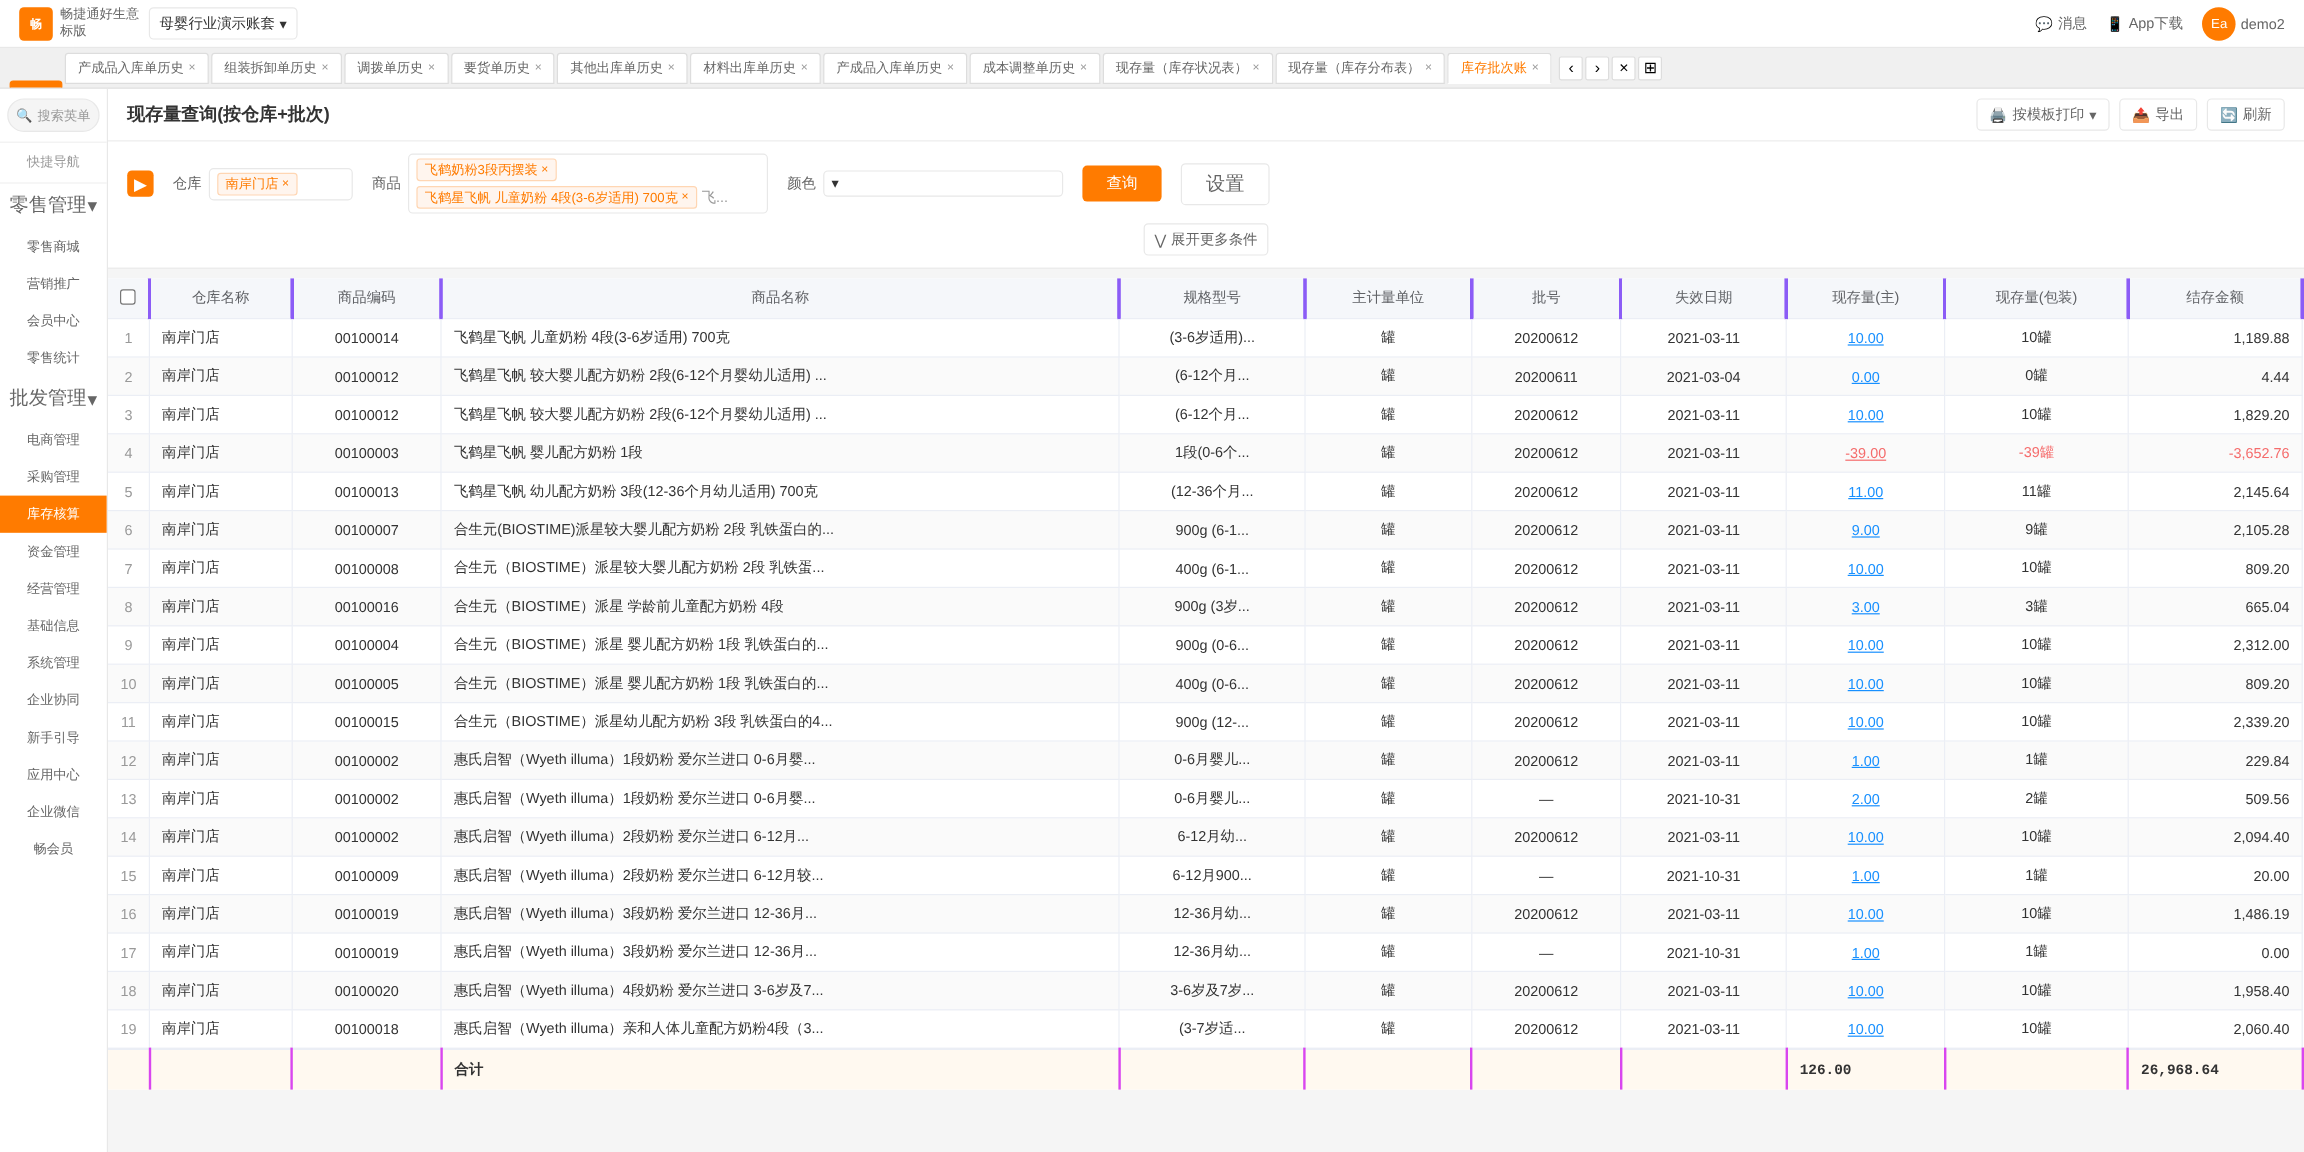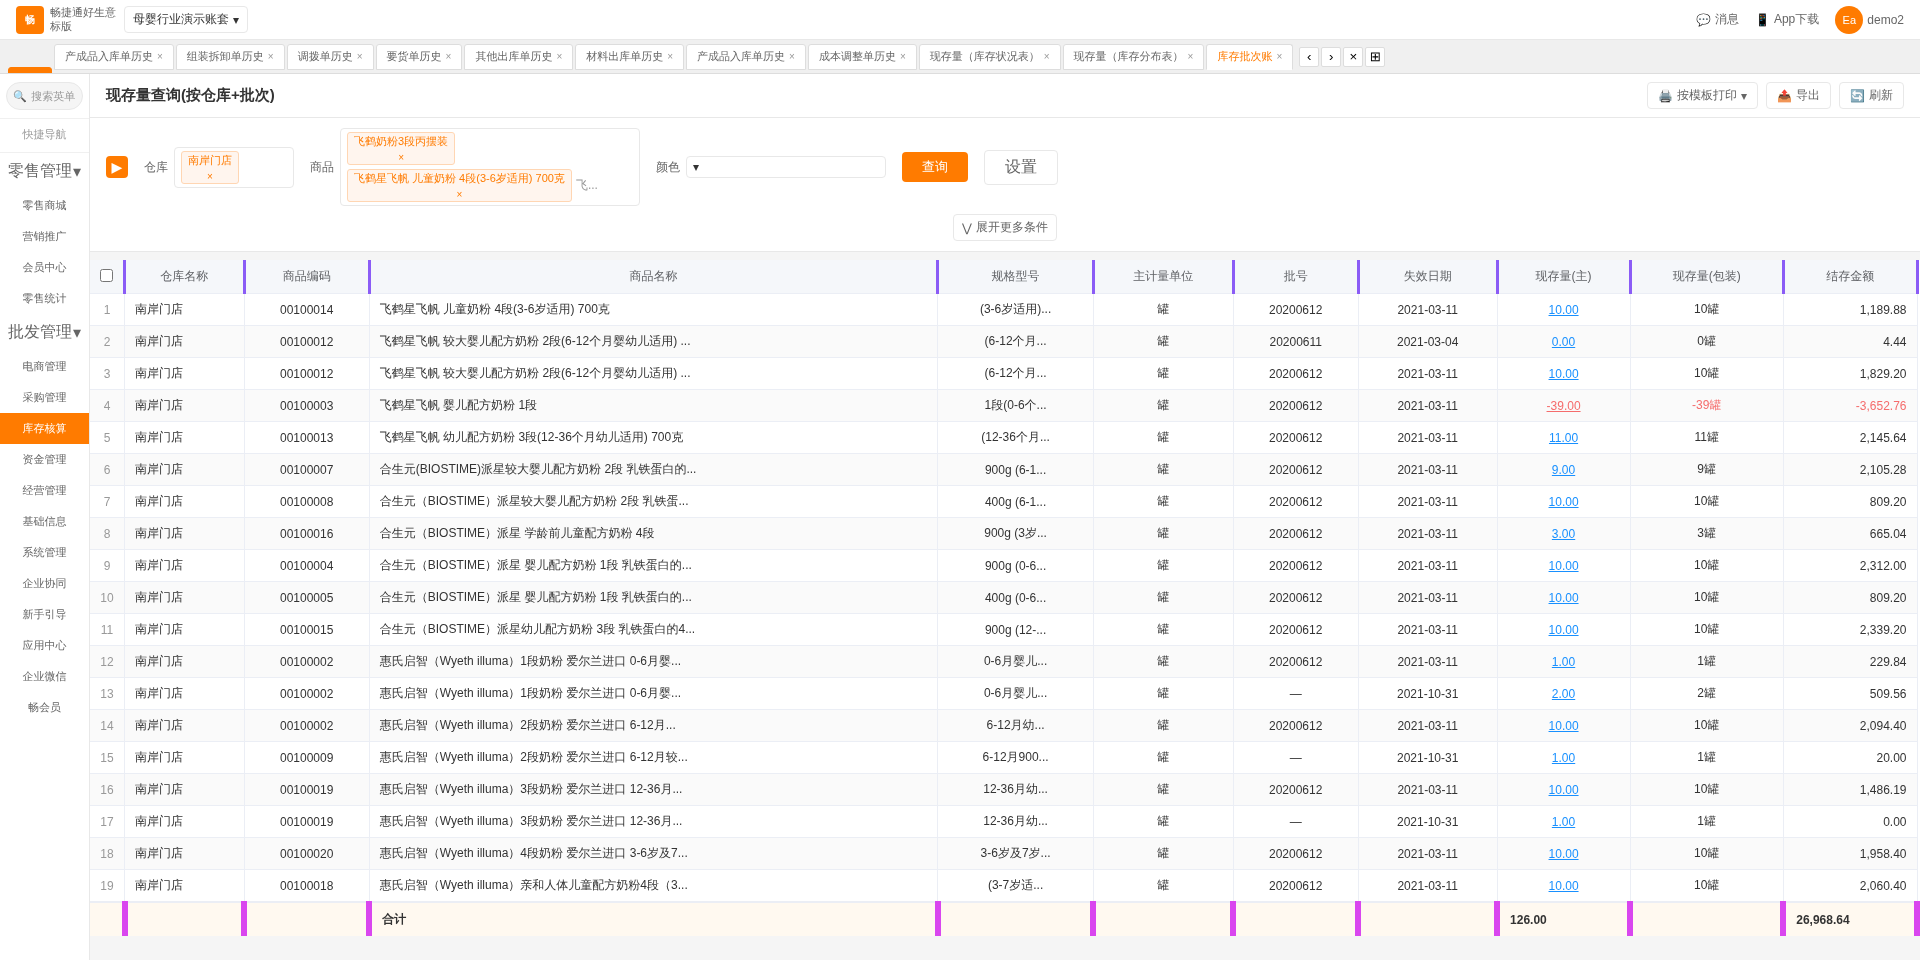--- a/index.html
+++ b/index.html
@@ -48,38 +48,38 @@
     .btn-print { display: flex; align-items: center; gap: 4px; padding: 4px 10px; border: 1px solid #e8e8e8; border-radius: 4px; cursor: pointer; font-size: 12px; color: #666; background: #fff; }
     .btn-export { display: flex; align-items: center; gap: 4px; padding: 4px 10px; border: 1px solid #e8e8e8; border-radius: 4px; cursor: pointer; font-size: 12px; color: #666; background: #fff; }
     .btn-refresh { display: flex; align-items: center; gap: 4px; padding: 4px 10px; border: 1px solid #e8e8e8; border-radius: 4px; cursor: pointer; font-size: 12px; color: #666; background: #fff; }
 
     
     .filter-area { background: #fff; padding: 10px 16px; border-bottom: 1px solid #e8e8e8; }
     .filter-row { display: flex; align-items: center; gap: 16px; flex-wrap: wrap; }
     .filter-group { display: flex; align-items: center; gap: 6px; }
     .filter-label { font-size: 12px; color: #666; white-space: nowrap; }
     .filter-tag-container { display: flex; align-items: center; gap: 4px; flex-wrap: wrap; border: 1px solid #e8e8e8; border-radius: 4px; padding: 3px 6px; min-width: 120px; max-width: 300px; }
-    .filter-tag { display: flex; align-items: center; gap: 3px; background: #fff5ee; border: 1px solid #ffd6b3; border-radius: 3px; padding: 1px 6px; font-size: 11px; color: #ff7b00; flex-direction: column; }
+    .filter-tag { display: flex; align-items: center; gap: 3px; background: #fff5ee; border: 1px solid #ffd6b3; border-radius: 3px; padding: 1px 6px; font-size: 11px; color: #ff7b00; }
     .filter-tag-close { cursor: pointer; color: #ff7b00; font-size: 10px; }
     .filter-more { color: #999; cursor: pointer; font-size: 12px; }
     .filter-expand { display: flex; align-items: center; gap: 4px; color: #666; cursor: pointer; font-size: 12px; padding: 4px 8px; border: 1px solid #e8e8e8; border-radius: 4px; }
     .btn-query { padding: 6px 20px; background: #ff7b00; color: #fff; border: none; border-radius: 4px; cursor: pointer; font-size: 13px; }
     .btn-settings { padding: 6px 20px; background: #fff; color: #666; border: 1px solid #e8e8e8; border-radius: 4px; cursor: pointer; font-size: 16px; }
 
     
     .table-container { flex: 1; overflow: auto; padding: 8px 0; }
     .data-table { width: 100%; border-collapse: collapse; background: #fff; }
     .data-table thead th { background: #f5f7fa; color: #606266; font-weight: 500; padding: 8px 10px; text-align: center; border-bottom: 1px solid #ebeef5; border-right: 3px solid #8b5cf6; font-size: 12px; white-space: nowrap; position: sticky; top: 0; z-index: 10; }
     .data-table tbody td { padding: 7px 10px; text-align: center; border-bottom: 1px solid #ebeef5; border-right: 1px solid #ebeef5; font-size: 12px; color: #333; }
     .data-table tbody tr.even { background: #fafafa; }
     .data-table tbody td.text-left { text-align: left; }
     .data-table tbody td.text-right { text-align: right; }
     .data-table tbody td.link { color: #1890ff; text-decoration: underline; cursor: pointer; }
     .data-table tbody td.negative { color: #f56c6c; }
-    .data-table tfoot td { background: #fff9f0; font-weight: bold; padding: 8px 10px; border-top: 2px solid #ebeef5; border-right: 6px solid #d946ef; font-size: 12px; }
+    .data-table tfoot td { background: #fff9f0; font-weight: bold; padding: 8px 10px; border-top: 2px solid #ebeef5; border-right: 2px solid #d946ef; font-size: 12px; font-family: Liberation Mono, monospace; }
     .checkbox-col { width: 30px; }
     .row-num { color: #999; }
 
     .expand-btn { background: #ff7b00; color: #fff; border: none; border-radius: 4px; width: 22px; height: 22px; cursor: pointer; font-size: 14px; display: inline-flex; align-items: center; justify-content: center; }
 
     
     ::-webkit-scrollbar { width: 6px; height: 6px; }
     ::-webkit-scrollbar-track { background: #f1f1f1; }
     ::-webkit-scrollbar-thumb { background: #ccc; border-radius: 3px; }
   </style>

